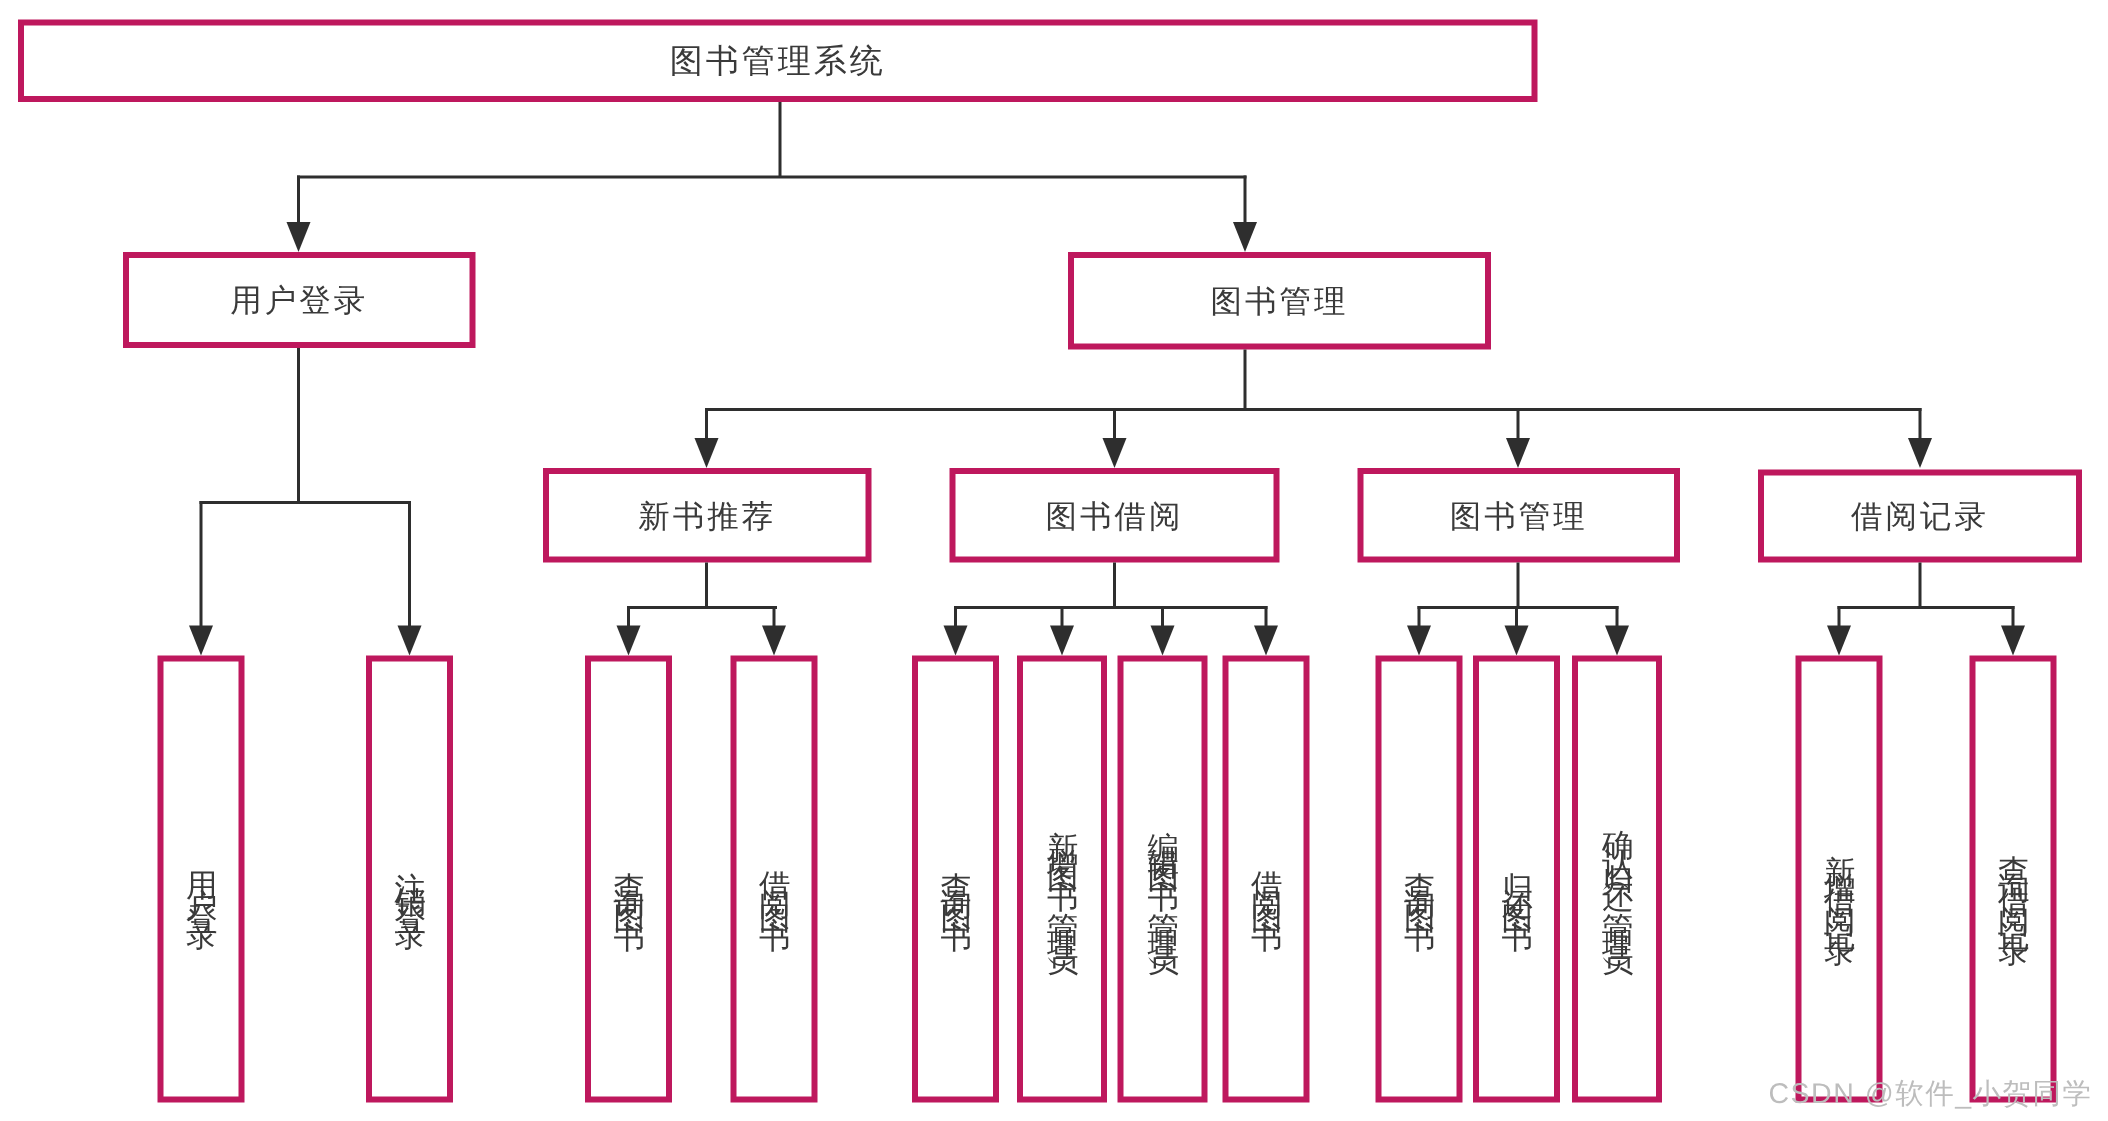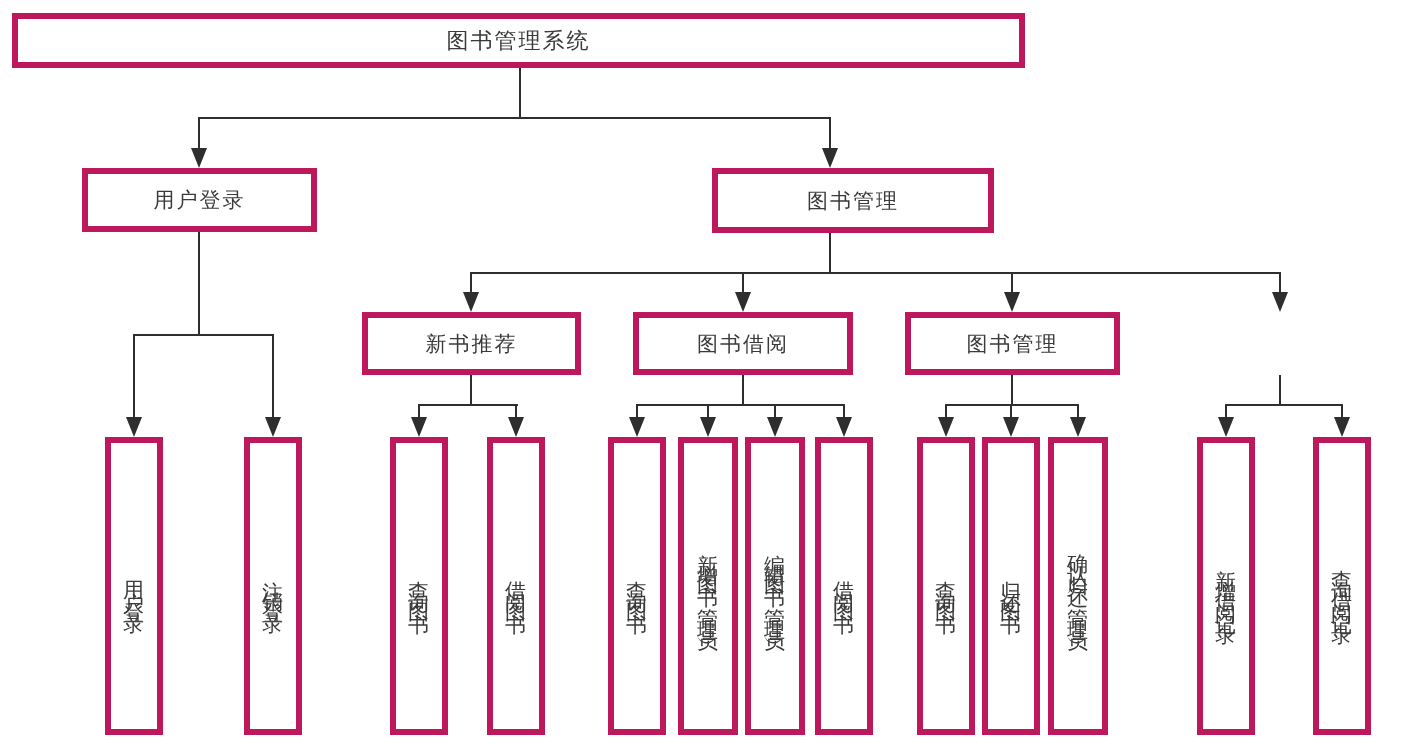--- a/index.html
+++ b/index.html
@@ -2,21 +2,21 @@
 <html><head>
 <meta charset="utf-8">
 <style>
   html,body{margin:0;padding:0;background:#ffffff;}
   #canvas{
     position:relative;width:1405px;height:747px;background:#ffffff;overflow:hidden;
     font-family:"Liberation Sans","DejaVu Sans",sans-serif;color:#3a3a3a;
   }
   
   .node{
-    position:absolute;box-sizing:border-box;border:6px solid #be185d;background:#ffffff;
+    position:absolute;box-sizing:border-box;border:4px solid #be185d;background:#ffffff;
     display:flex;align-items:center;justify-content:center;
     font-size:21px;letter-spacing:2px;color:#3a3a3a;text-align:center;
   }
   .vnode{
     writing-mode:vertical-rl;text-orientation:mixed;
     font-size:21px;letter-spacing:11px;line-height:1;
   }
   #root          {left:12px;  top:13px;  width:1013px;height:55px;font-size:22px;}
   #n-user-login  {left:82px;  top:168px; width:235px; height:64px;}
   #n-book-mgmt   {left:712px; top:168px; width:282px; height:65px;}
@@ -111,20 +111,21 @@
 <div id="canvas">
 
   <div class="node" id="root">图书管理系统</div>
 
   <div class="node" id="n-user-login">用户登录</div>
   <div class="node" id="n-book-mgmt">图书管理</div>
 
   <div class="node" id="n-new-book">新书推荐</div>
   <div class="node" id="n-book-borrow">图书借阅</div>
   <div class="node" id="n-cur-borrow">图书管理</div>
+  <div class="node" id="n-rec-borrow">借阅记录</div>
 
   <div class="node vnode leaf" id="l-a1">用户登录</div>
   <div class="node vnode leaf" id="l-a2">注销登录</div>
 
   <div class="node vnode leaf" id="l-b1">查询图书</div>
   <div class="node vnode leaf" id="l-b2">借阅图书</div>
 
   <div class="node vnode leaf" id="l-c1">查询图书</div>
   <div class="node vnode leaf" id="l-c2">新增图书（管理员）</div>
   <div class="node vnode leaf" id="l-c3">编辑图书（管理员）</div>
@@ -189,13 +190,14 @@
   <div class="arrow c6-a2"></div>
   <div class="arrow c6-a3"></div>
 
   <div class="vline c7-v"></div>
   <div class="hline c7-h"></div>
   <div class="vline c7-s1"></div>
   <div class="vline c7-s2"></div>
   <div class="arrow c7-a1"></div>
   <div class="arrow c7-a2"></div>
 
+  <div id="watermark">CSDN @软件_小贺同学</div>
 </div>
 
 </body></html>

